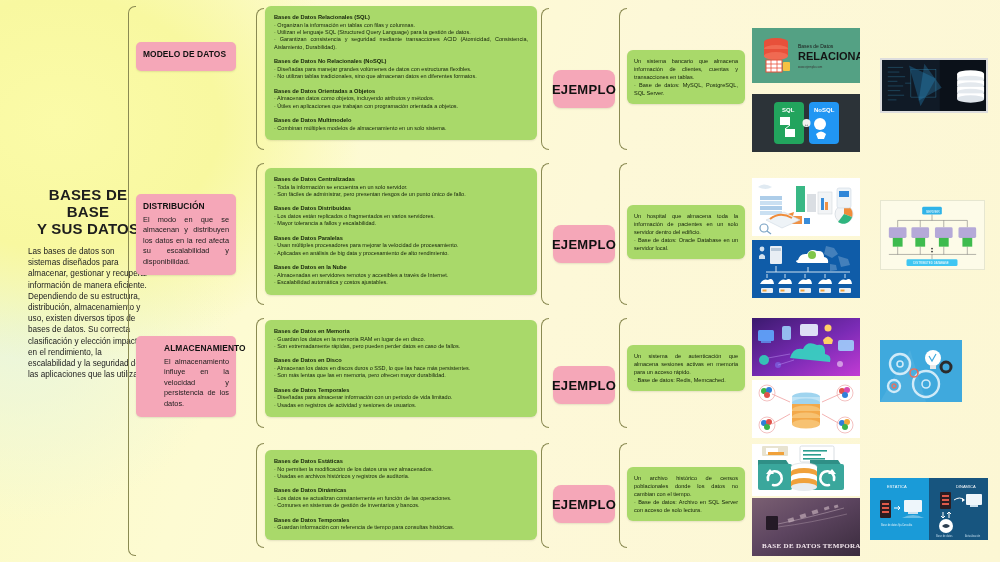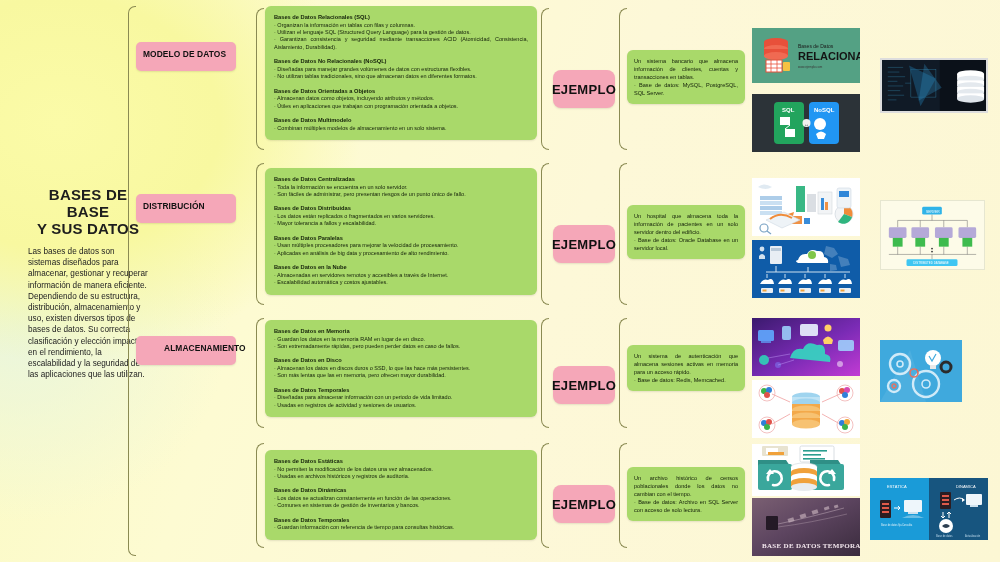--- a/index.html
+++ b/index.html
@@ -206,20 +206,21 @@
         <rect x="0" y="17" width="28" height="6" fill="#ffffff"></rect>
         <ellipse cx="14" cy="23" rx="14" ry="4" fill="#e4e9ee"></ellipse>
         <rect x="0" y="24" width="28" height="6" fill="#ffffff"></rect>
         <ellipse cx="14" cy="30" rx="14" ry="4" fill="#dfe5eb"></ellipse>
       </g>
     </svg>
   </div>
 
   <div class="cat-card" style="top:194px;">
     <div class="cat-title">DISTRIBUCIÓN</div>
+    <div class="cat-body">El modo en que se almacenan y distribuyen los datos en la red afecta su escalabilidad y disponibilidad.</div>
   </div>
   <div class="sbracket" style="left:256px; top:163px; height:142px;"></div>
 
   <div class="detail-card" style="top:168px;">
     <div class="grp">
       <div class="grp-h">Bases de Datos Centralizadas</div>
       <div class="grp-li">· Toda la información se encuentra en un solo servidor.</div>
       <div class="grp-li">· Son fáciles de administrar, pero presentan riesgos de un punto único de fallo.</div>
     </div>
     <div class="grp">
@@ -365,20 +366,21 @@
       </g>
       <circle cx="52" cy="49" r=".9" fill="#333"></circle>
       <circle cx="52" cy="52" r=".9" fill="#333"></circle>
       <rect x="26" y="60" width="52" height="7" rx="1.5" fill="#3fc6f2"></rect>
       <text x="33" y="65" font-size="3" fill="#fff" font-family="Liberation Sans, sans-serif">DISTRIBUTED DATABASE</text>
     </svg>
   </div>
 
   <div class="cat-card" style="top:336px;padding-left:28px;">
     <div class="cat-title">ALMACENAMIENTO</div>
+    <div class="cat-body">El almacenamiento influye en la velocidad y persistencia de los datos.</div>
   </div>
   <div class="sbracket" style="left:256px; top:318px; height:110px;"></div>
 
   <div class="detail-card" style="top:320px;">
     <div class="grp">
       <div class="grp-h">Bases de Datos en Memoria</div>
       <div class="grp-li">· Guardan los datos en la memoria RAM en lugar de en disco.</div>
       <div class="grp-li">· Son extremadamente rápidas, pero pueden perder datos en caso de fallos.</div>
     </div>
     <div class="grp">

